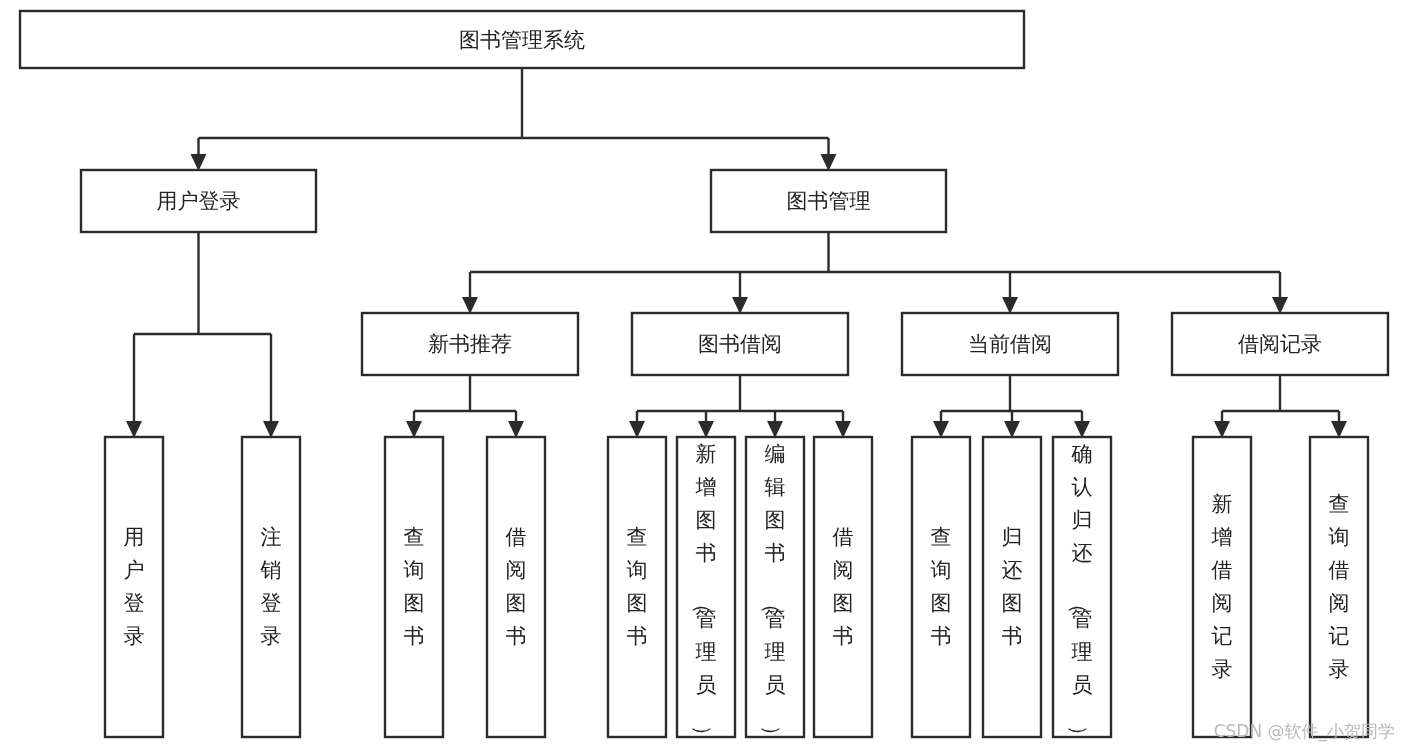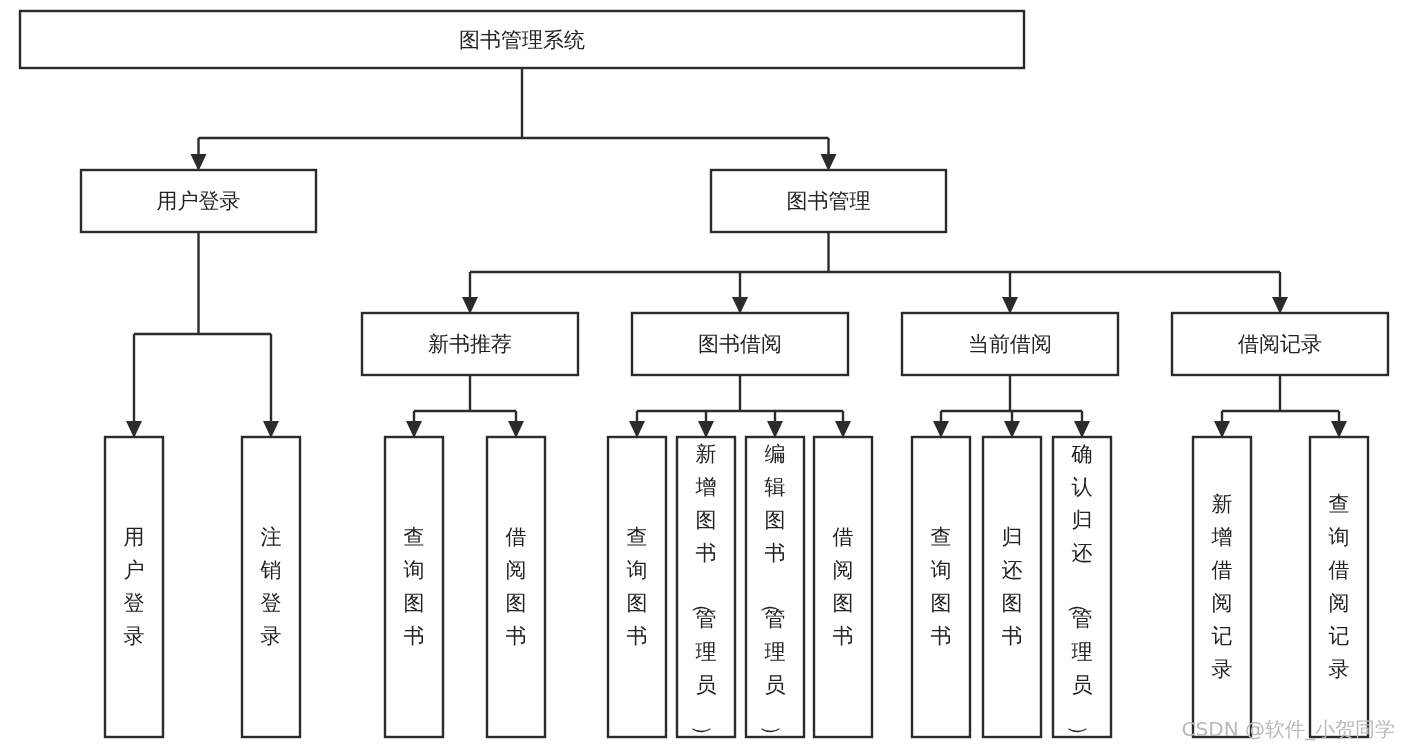--- a/index.html
+++ b/index.html
@@ -49,21 +49,21 @@
     font-family: "DejaVu Sans", "Liberation Sans", sans-serif;
     font-size: 21px;
     text-anchor: middle;
     dominant-baseline: middle;
   }
   .watermark-text {
     position: absolute;
     right: 10px;
     bottom: 4px;
     font-family: "DejaVu Sans", "Liberation Sans", sans-serif;
-    font-size: 20px;
+    font-size: 17px;
     color: #b9b9b9;
     white-space: nowrap;
     user-select: none;
   }
 </style>
 </head>
 <body>
 
 <div id="diagram-root">
 

